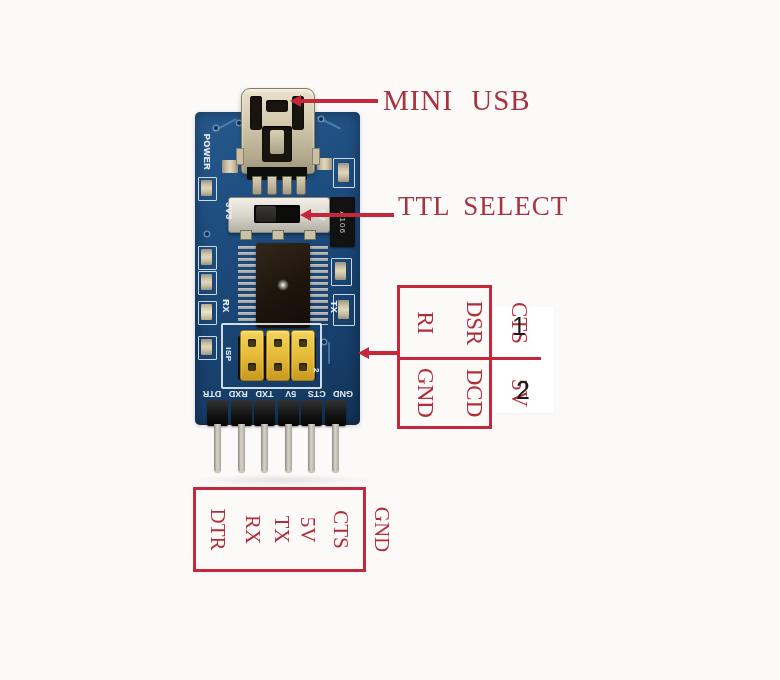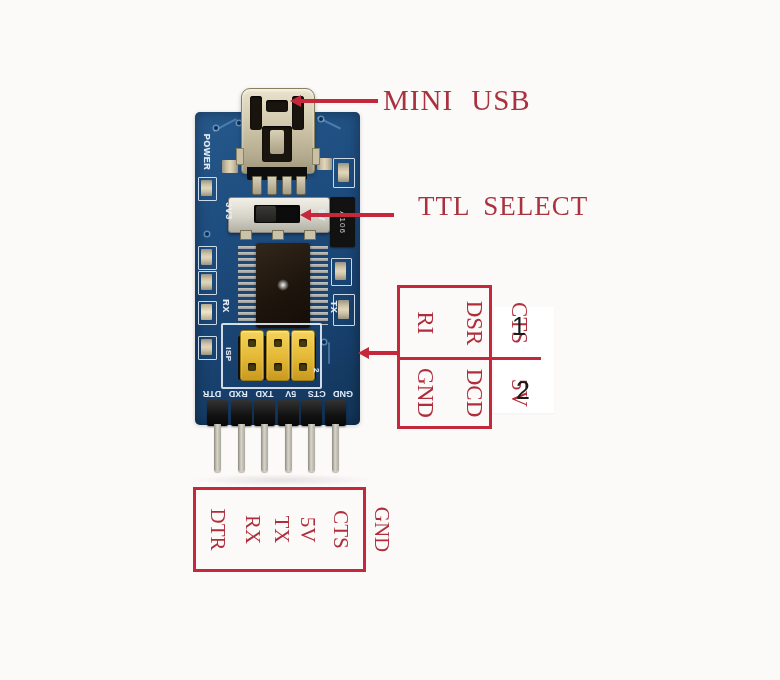--- a/index.html
+++ b/index.html
@@ -233,21 +233,21 @@
   <div class="abs pin" style="left:285px;"></div>
   <div class="abs pin" style="left:308px;"></div>
   <div class="abs pin" style="left:332px;"></div>
 
   <div class="abs arrow-left" style="left:290px;top:95px;"></div>
   <div class="abs ann-line" style="left:300px;top:99px;width:78px;"></div>
   <div class="abs ann-text t-big" style="left:383px;top:84px;">MINI USB</div>
 
   <div class="abs arrow-left" style="left:300px;top:209px;"></div>
   <div class="abs ann-line" style="left:310px;top:213px;width:84px;"></div>
-  <div class="abs ann-text t-mid" style="left:398px;top:191px;margin-left:20px;">TTL SELECT</div>
+  <div class="abs ann-text t-mid" style="left:398px;top:191px;">TTL SELECT</div>
 
   <div class="abs arrow-left" style="left:358px;top:347px;"></div>
   <div class="abs ann-line" style="left:368px;top:351px;width:29px;"></div>
 
   <div class="abs rtable jtable">
     <div class="cell c0 r0">
         <span class="cellspan">RI</span>
       </div>
     <div class="cell r0">
         <span class="cellspan">DSR</span>

